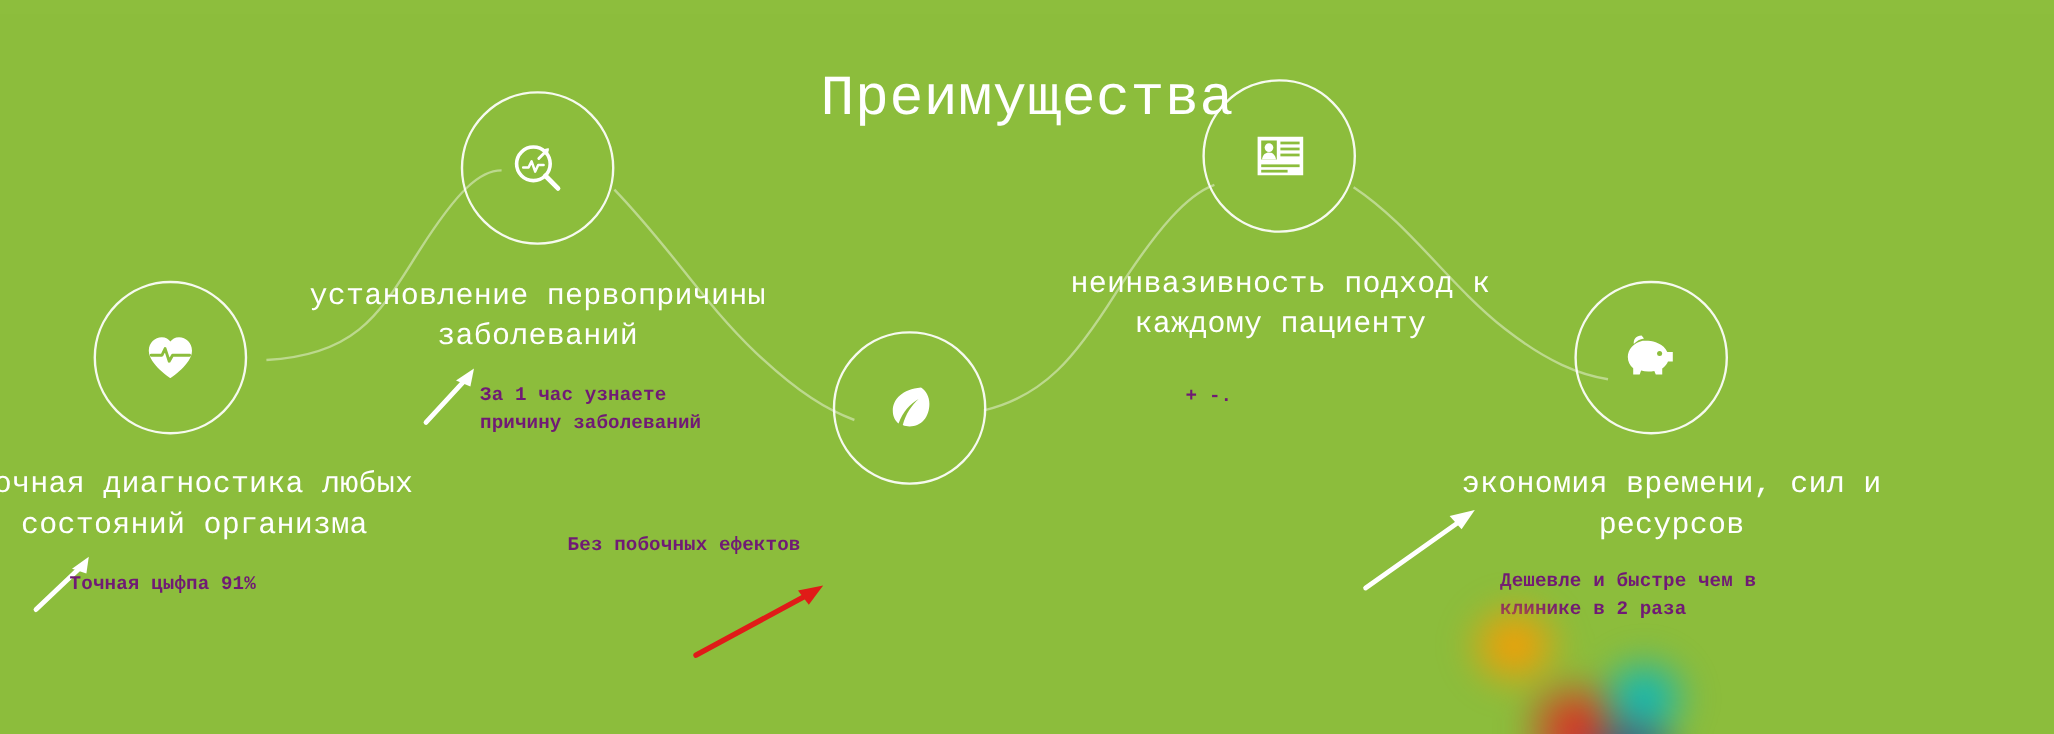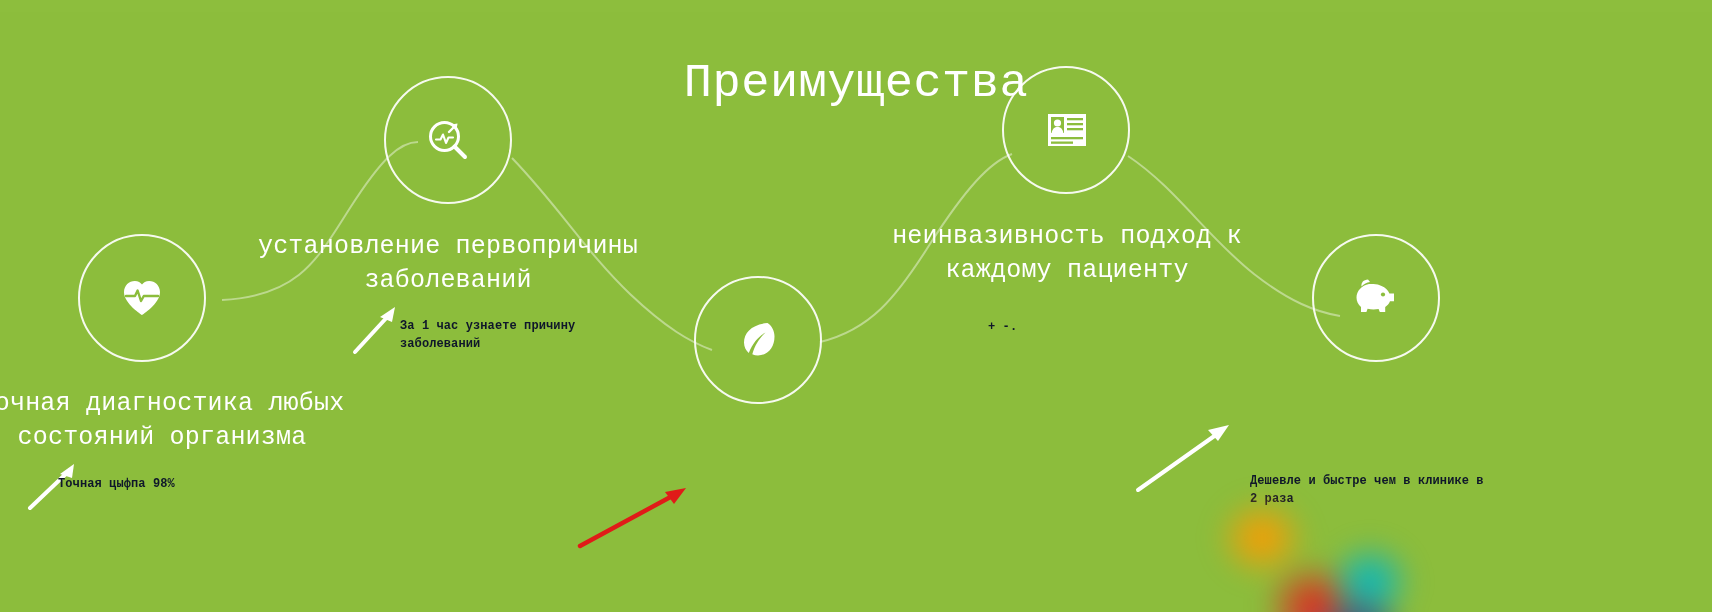--- a/index.html
+++ b/index.html
@@ -63,22 +63,22 @@
     font-size: 25px;
     font-weight: 300;
     line-height: 1.35;
     text-align: center;
     letter-spacing: 0.2px;
   }
 
   
   .annotation {
     position: absolute;
-    color: #0f172a;
-    font-size: 12px;
+    color: #701a75;
+    font-size: 16px;
     font-weight: 700;
     line-height: 1.5;
     letter-spacing: 0.1px;
   }
 
   
   .arrow {
     position: absolute;
     pointer-events: none;
   }
@@ -116,21 +116,21 @@
         <path fill="none" stroke="#8cbd3c" stroke-width="2.4" stroke-linejoin="round" stroke-linecap="round" d="M7 21 H16 L18.6 15.5 L22 26 L24.8 21 H39"></path>
       </svg>
     </span>
   </div>
   <div class="node-label" style="left:-38px; top:375px; width:400px;">точная диагностика любых состояний организма</div>
 
   <svg class="arrow" style="left:24px; top:444px; width:66px; height:56px;" viewBox="0 0 66 56">
     <path d="M6 52 L46 14" stroke="#ffffff" stroke-width="4" stroke-linecap="round" fill="none"></path>
     <path d="M50 8 L36 18 L48 22 Z" fill="#ffffff"></path>
   </svg>
-  <div class="annotation" style="left:58px; top:463px; width:260px;">Точная цыфпа 98%</div>
+  <div class="annotation" style="left:58px; top:463px; width:260px;">Точная цыфпа 91%</div>
 
   <div class="node-circle" style="left:384px; top:64px; width:128px; height:128px;">
     <span>
       <svg width="48" height="48" viewBox="0 0 48 48">
         <circle cx="20.5" cy="20.5" r="14" fill="none" stroke="#ffffff" stroke-width="3"></circle>
         <path d="M30.5 30.5 L41 41" stroke="#ffffff" stroke-width="4" stroke-linecap="round"></path>
         <path d="M12 23.5 L16.5 23.5 L19 18.5 L22 27 L24.5 21.5 L29 21.5" fill="none" stroke="#ffffff" stroke-width="2.1" stroke-linecap="round" stroke-linejoin="round"></path>
         <path d="M25 16 L32 9" stroke="#ffffff" stroke-width="2.4" stroke-linecap="round"></path>
         <path d="M33.5 7.5 L28.2 8.4 L32.6 12.8 Z" fill="#ffffff"></path>
       </svg>
@@ -152,20 +152,21 @@
              C 18 37 20 37.4 22 37.4 C 32 37.4 38.5 29.5 38.5 18.5
              C 38.5 12.5 35.5 7.5 31.5 5 Z"></path>
       </svg>
     </span>
   </div>
 
   <svg class="arrow" style="left:572px; top:468px; width:128px; height:72px;" viewBox="0 0 128 72">
     <path d="M8 66 L104 14" stroke="#e01b18" stroke-width="4.5" stroke-linecap="round" fill="none"></path>
     <path d="M114 8 L93 12 L102 24 Z" fill="#e01b18"></path>
   </svg>
+  <div class="annotation" style="left:473px; top:430px; width:220px;">Без побочных ефектов</div>
 
   <div class="node-circle" style="left:1002px; top:54px; width:128px; height:128px;">
     <span>
       <svg width="48" height="44" viewBox="0 0 48 44">
         <path fill="#ffffff" d="M6 6 H44 V38 H6 Z"></path>
         <path fill="#8cbd3c" d="M9 9 H22 V25 H9 Z"></path>
         <circle cx="15.5" cy="15" r="3.6" fill="#ffffff"></circle>
         <path fill="#ffffff" d="M9.6 25 C10.4 20.6 12.6 19 15.5 19 C18.4 19 20.6 20.6 21.4 25 Z"></path>
         <rect x="25" y="10" width="16" height="2.3" fill="#8cbd3c"></rect>
         <rect x="25" y="15" width="16" height="2.3" fill="#8cbd3c"></rect>
@@ -184,20 +185,21 @@
         <path fill="#ffffff" d="M17 7 C9.5 8.6 4.5 14 4.5 20.6 C4.5 24.3 6.2 27.6 9 29.9
              L9 35 H14.4 L15.6 31.8 C17.4 32.3 19.4 32.6 21.5 32.6
              C23.3 32.6 25 32.4 26.6 32.1 L27.8 35 H33.2 L33.2 30
              C35.4 28.6 37.1 26.6 38 24.3 L42 24.3 L42 16.4 L37.4 16.4
              C36 13.2 33.2 10.6 29.6 9.1 C27.3 7.8 24.4 7 21.5 7 Z"></path>
         <circle cx="31" cy="17.5" r="2.1" fill="#8cbd3c"></circle>
         <path fill="#ffffff" d="M16 2.5 C11.5 2.8 9 5.5 9.5 9.6 C12 7 14.6 5.6 18 5 Z"></path>
       </svg>
     </span>
   </div>
+  <div class="node-label" style="left:1198px; top:375px; width:390px;">экономия времени, сил и ресурсов</div>
 
   <svg class="arrow" style="left:1132px; top:404px; width:106px; height:80px;" viewBox="0 0 106 80">
     <path d="M6 74 L88 16" stroke="#ffffff" stroke-width="4" stroke-linecap="round" fill="none"></path>
     <path d="M97 9 L76 14 L86 25 Z" fill="#ffffff"></path>
   </svg>
   <div class="annotation" style="left:1250px; top:460px; width:240px;">Дешевле и быстре чем в клинике в 2 раза</div>
 
   <div class="blob-wrap">
     <svg width="300" height="230" viewBox="0 0 300 230" aria-hidden="true">
       <defs>

